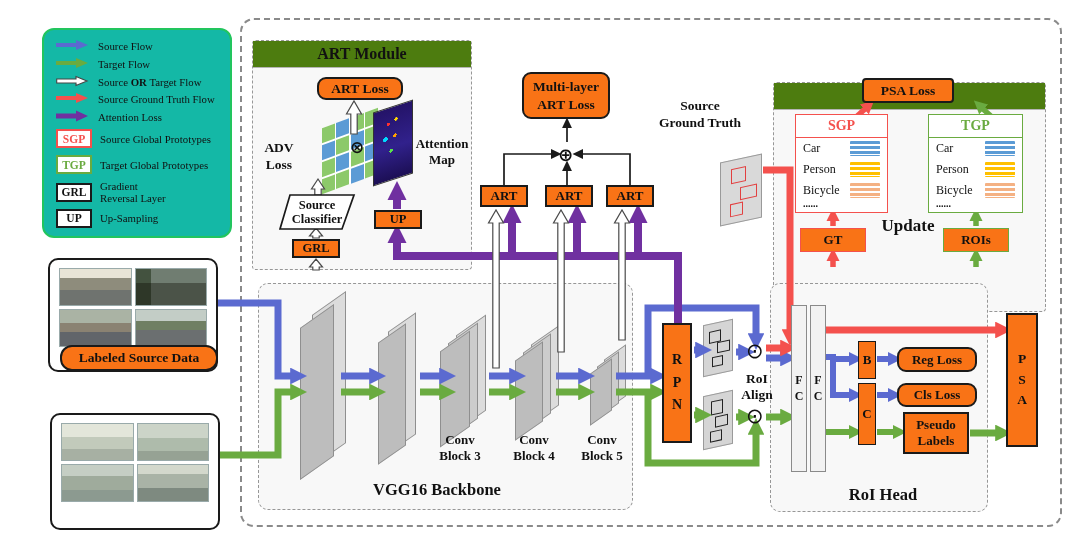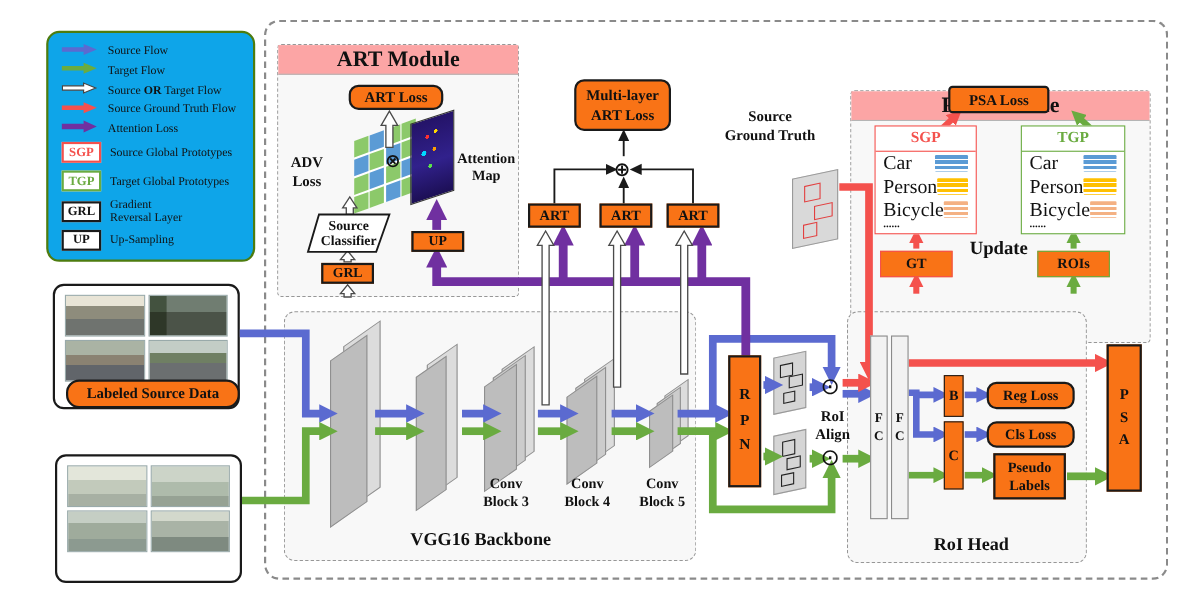--- a/index.html
+++ b/index.html
@@ -6,22 +6,22 @@
   #canvas{position:relative;width:1080px;height:536px;background:#fff;
           font-family:"Liberation Serif",serif;color:#111;overflow:hidden;}
   .abs{position:absolute;}
   .pre{white-space:pre-line;text-align:center;}
   .bold{font-weight:bold;}
   .cc{display:flex;align-items:center;justify-content:center;}
   .box{background:#f97316;border:2px solid #1a1a1a;display:flex;align-items:center;justify-content:center;
        font-weight:bold;box-sizing:border-box;}
   .rbox{border-radius:9px;}
   .module{background:#f8f8f8;border:1.6px dashed #979797;border-radius:4px;box-sizing:border-box;z-index:0;}
-  .mtitle{position:absolute;left:0;top:0;right:0;height:26px;background:#fca5a5;border-bottom:1px solid #b5b5b5;
-          display:flex;align-items:center;justify-content:center;font-weight:bold;font-size:20px;}
+  .mtitle{position:absolute;left:0;top:0;right:0;height:26px;background:#4d7c0f;border-bottom:1px solid #b5b5b5;
+          display:flex;align-items:center;justify-content:center;font-weight:bold;font-size:16px;}
   .plane{position:absolute;background:#bdbdbd;border:1px solid #8f8f8f;transform:skewY(-35deg);box-sizing:border-box;}
   .plane.l1{background:#dcdcdc;}
   .plane.l2{background:#cccccc;}
   .tilt{transform:skewY(-12deg);}
   .minibox{position:absolute;border:1.3px solid #222;background:transparent;}
   .minibox.red{border-color:#e24040;}
   .grid16{display:grid;grid-template-columns:repeat(4,1fr);grid-template-rows:repeat(4,1fr);gap:1.5px;
           transform:skewY(-20deg);background:#fff;}
   .grid16 div{width:100%;height:100%;}
   .cg{background:#8cc96a;}
@@ -32,21 +32,21 @@
         radial-gradient(circle 4px at 30% 42%,#00d9ff 0 55%,transparent 60%),
         radial-gradient(circle 3px at 55% 40%,#ffa000 0 55%,transparent 60%),
         radial-gradient(circle 3px at 45% 60%,#58e34a 0 55%,transparent 60%),
         linear-gradient(180deg,#241368 0%,#31218c 55%,#1c0f55 100%);
         border:1px solid #333;}
   .bar{width:30px;height:15px;border-radius:1px;}
   .bar.car{background:repeating-linear-gradient(180deg,#5b9bd5 0 3.2px,#fff 3.2px 4.8px);}
   .bar.person{background:repeating-linear-gradient(180deg,#ffc000 0 3.2px,#fff 3.2px 4.8px);}
   .bar.bicycle{background:repeating-linear-gradient(180deg,#f4b183 0 3.2px,#fff 3.2px 4.8px);}
   .protobox{position:absolute;background:#fff;box-sizing:border-box;z-index:3;}
-  .prow{display:flex;align-items:center;justify-content:space-between;padding:0 7px;height:21px;font-size:18px;}
+  .prow{display:flex;align-items:center;justify-content:space-between;padding:0 7px;height:21px;font-size:12px;}
   .legendrow{display:flex;align-items:center;gap:8px;height:18px;font-size:10.8px;}
   .lbox{width:36px;height:19px;border:2px solid #1a1a1a;display:flex;align-items:center;justify-content:center;
         font-weight:bold;font-size:11.5px;box-sizing:border-box;background:#fff;flex:none;}
   .thumbgrid{position:absolute;left:9px;top:8px;right:9px;display:grid;grid-template-columns:1fr 1fr;
              grid-auto-rows:38px;gap:3px;}
   .thumb{border:1px solid #9aa;box-sizing:border-box;}
   .t-s1{background:linear-gradient(180deg,#e8e4d6 0 26%,#8e8c7c 26% 58%,#6f736f 58% 100%);}
   .t-s2{background:linear-gradient(90deg,#5d6b55 0 22%,#9aa398 22% 100%),linear-gradient(180deg,#b9c4bd 0 40%,#7d8279 40% 100%);background-blend-mode:multiply;}
   .t-s3{background:linear-gradient(180deg,#aab3a4 0 35%,#8a8272 35% 60%,#61656a 60% 100%);}
   .t-s4{background:linear-gradient(180deg,#c3cdc6 0 30%,#6f7f63 30% 55%,#6b6f70 55% 100%);}
@@ -68,21 +68,21 @@
 
   <div class="abs module" style="left:252px;top:40px;width:220px;height:230px;">
     <div class="mtitle">ART Module</div>
   </div>
   <div class="abs module" style="left:773px;top:40px;width:273px;height:230px;margin-top:42px;">
     <div class="mtitle">PSA Module</div>
   </div>
   <div class="abs module" style="left:258px;top:283px;width:375px;height:227px;border-radius:10px;"></div>
   <div class="abs module" style="left:770px;top:283px;width:218px;height:229px;border-radius:10px;"></div>
 
-  <div class="abs" style="left:42px;top:28px;width:190px;height:210px;background:#0ea5e9;border:2px solid #4d7c0f;border-radius:12px;box-sizing:border-box;padding:8px 8px 6px 12px;display:flex;flex-direction:column;gap:1px;z-index:3;">
+  <div class="abs" style="left:42px;top:28px;width:190px;height:210px;background:#14b8a6;border:2px solid #22c55e;border-radius:12px;box-sizing:border-box;padding:8px 8px 6px 12px;display:flex;flex-direction:column;gap:1px;z-index:3;">
     <div class="legendrow">
       <span><svg width="34" height="12">
             <polygon points="0,4 20,4 20,1 32,6 20,11 20,8 0,8" fill="#5b6ad0"></polygon>
           </svg></span>
       <span>Source Flow</span>
     </div>
     <div class="legendrow">
       <span><svg width="34" height="12">
             <polygon points="0,4 20,4 20,1 32,6 20,11 20,8 0,8" fill="#6aab40"></polygon>
           </svg></span>

